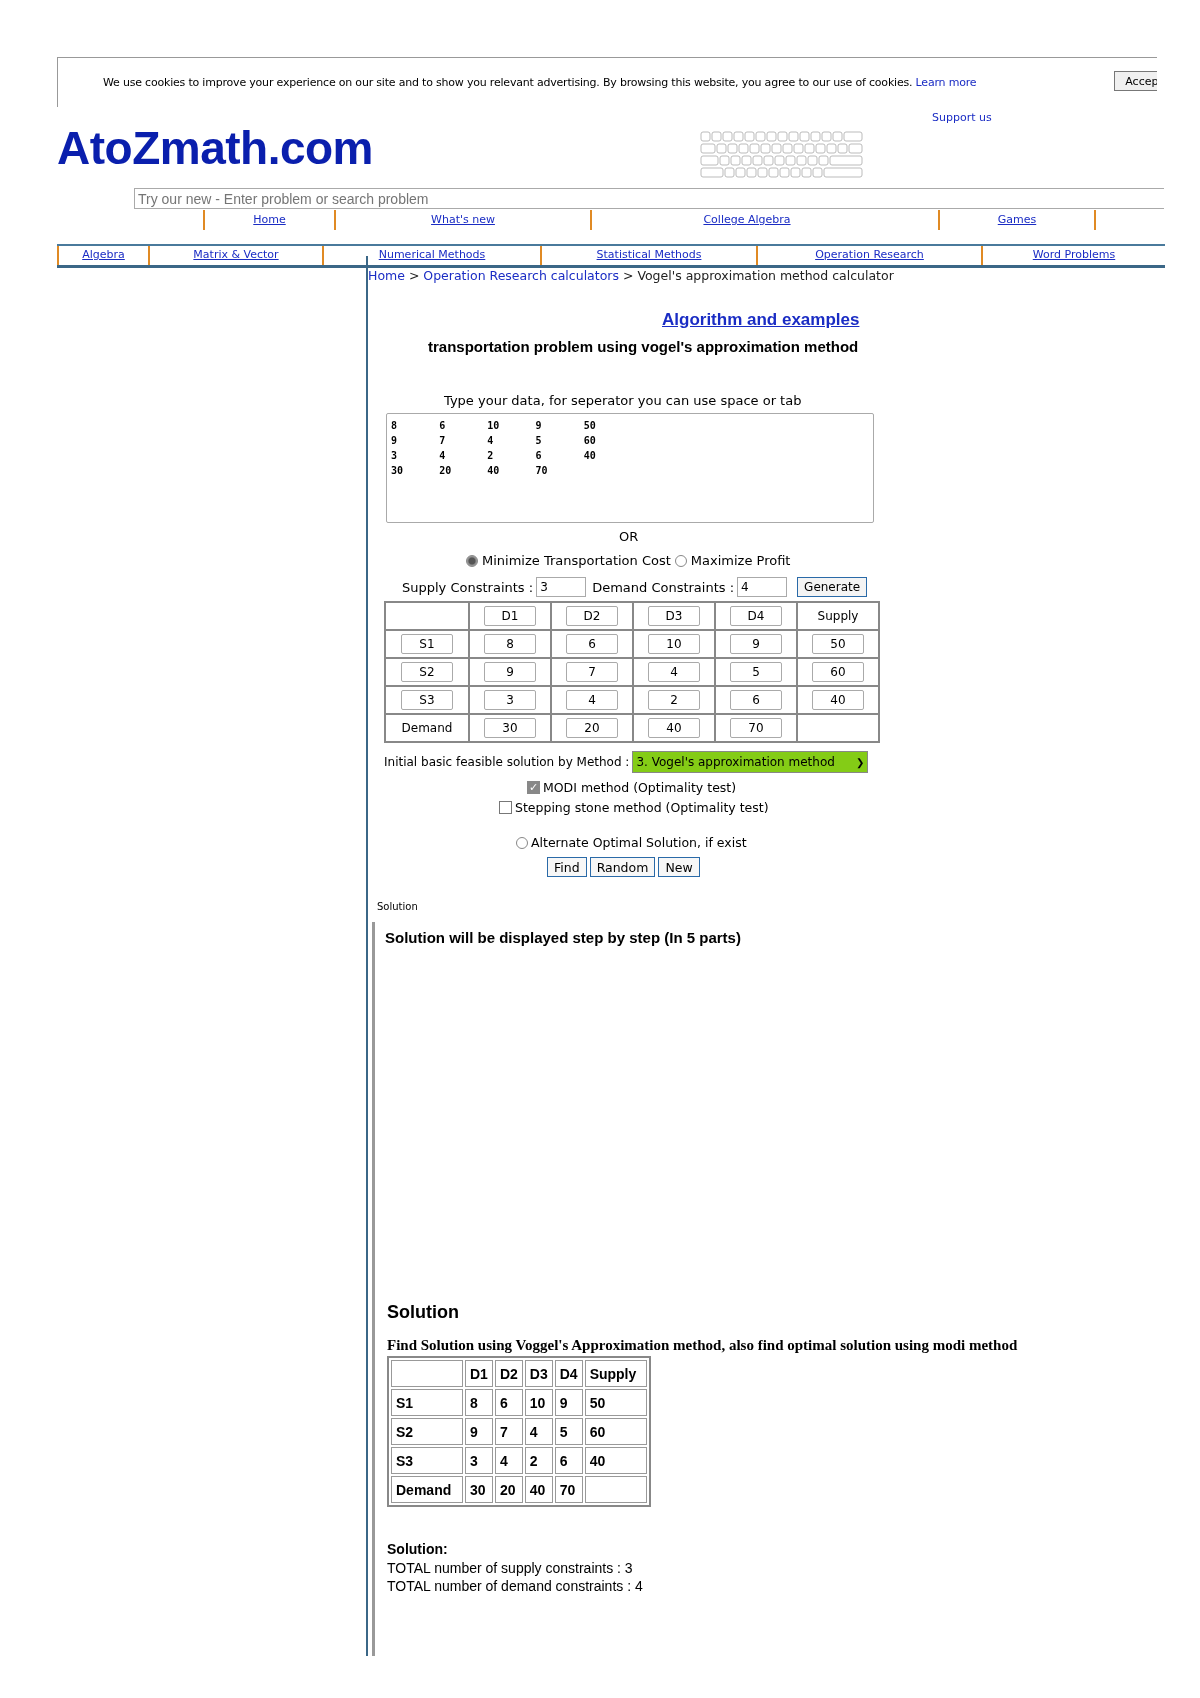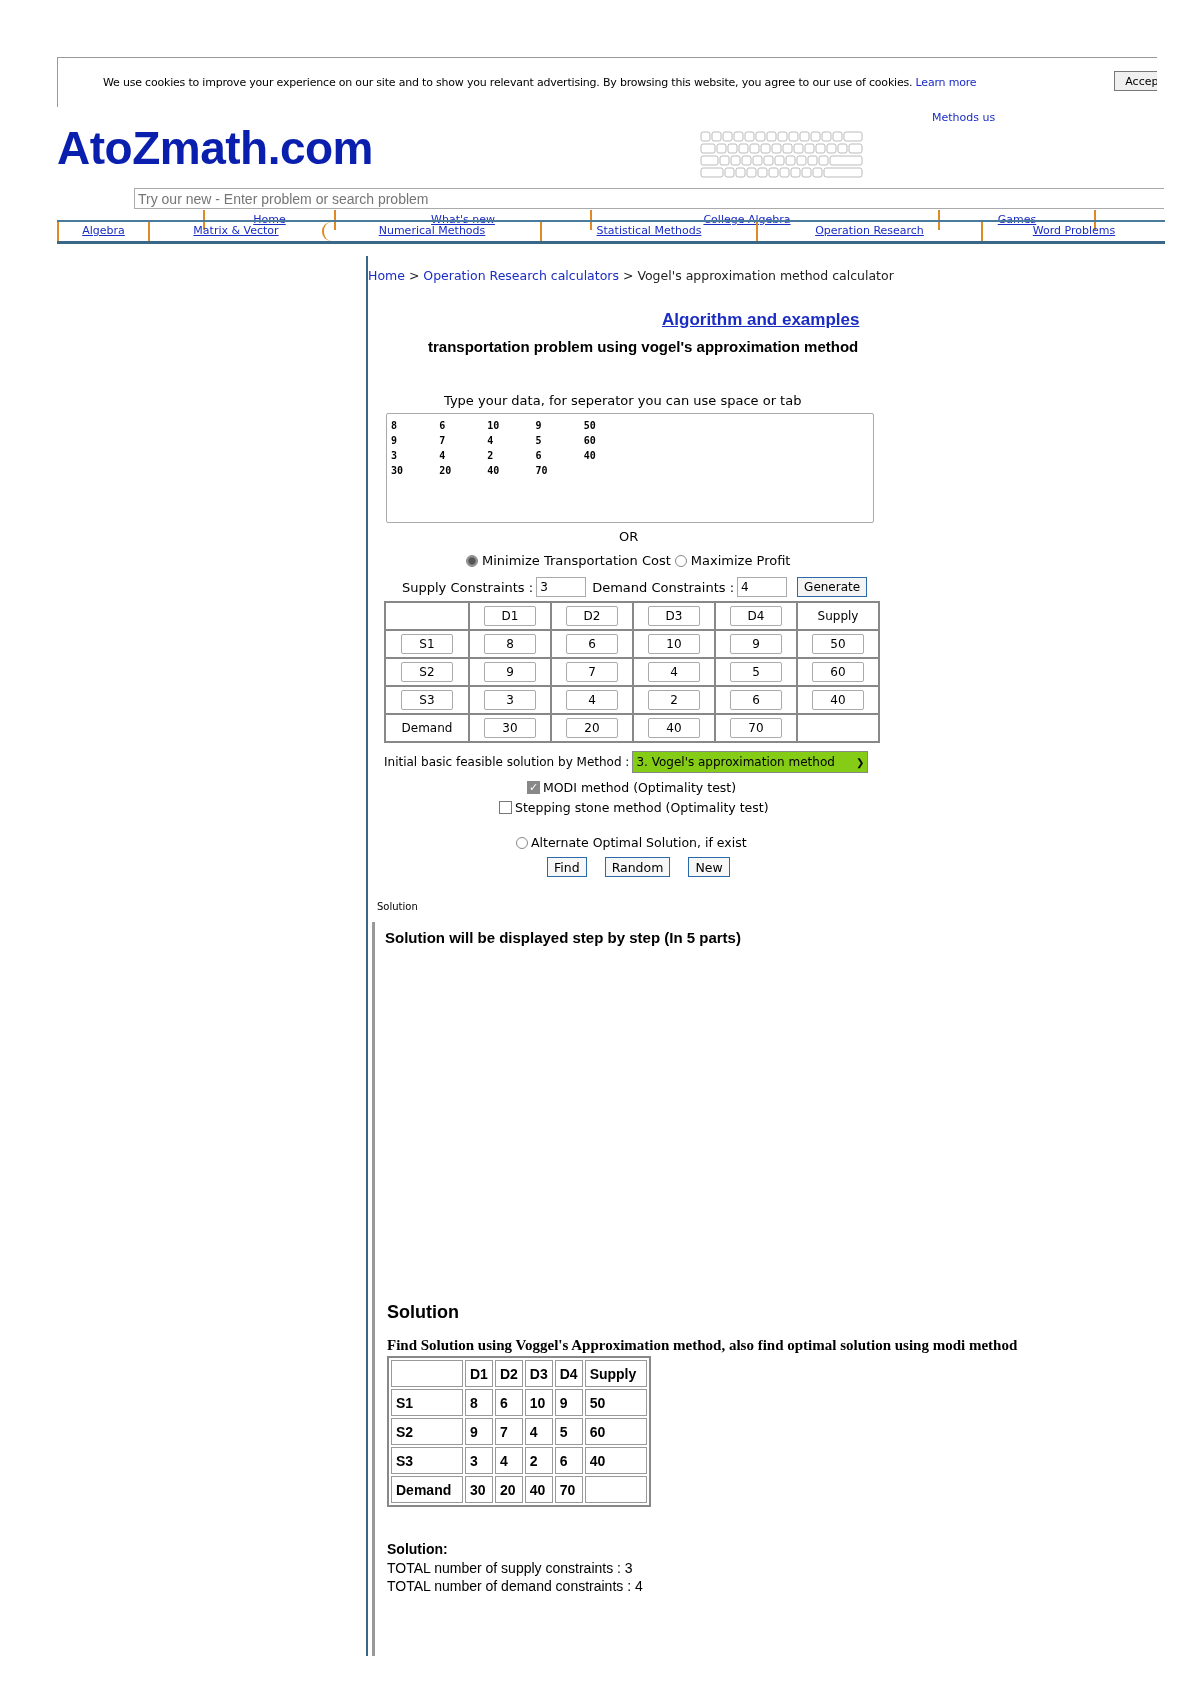--- a/index.html
+++ b/index.html
@@ -42,21 +42,21 @@
     font-family: "Liberation Sans", sans-serif; padding: 1px 3px; color: #222;
   }
 
   
   .nav1 { left: 134px; top: 210px; width: 1030px; height: 20px; font-size: 11px; }
   .nav1 .cell {
     position: absolute; top: 0; height: 20px; text-align: center; line-height: 19px;
     color: #1a2cc4; border-left: 2px solid #e08a24;
   }
   .nav2 {
-    left: 57px; top: 220px; width: 1108px; height: 24px; font-size: 11px;
+    left: 57px; top: 244px; width: 1108px; height: 24px; font-size: 11px;
     border-top: 2px solid #4a7a9c; border-bottom: 3px solid #3b6787;
   }
   .nav2 .cell {
     position: absolute; top: 0; height: 19px; text-align: center; line-height: 18px;
     color: #1a2cc4; border-left: 2px solid #e08a24;
   }
 
   
   .content-border { left: 366px; top: 256px; width: 2px; height: 1400px; background: #3b6787; }
   .content-border2 { left: 372px; top: 922px; width: 3px; height: 734px; background: #999; }
@@ -121,21 +121,21 @@
     display: flex; align-items: center; justify-content: space-between;
   }
 
   .check-row { font-size: 12.5px; white-space: nowrap; display: flex; align-items: center; gap: 3px; }
   .checkbox {
     display: inline-block; width: 13px; height: 13px; border: 1px solid #777; background: #fff;
     font-size: 11px; line-height: 11px; text-align: center; color: #fff;
   }
   .checkbox.checked { background: #888; border-color: #888; }
 
-  .btn-row { left: 547px; top: 857px; display: flex; gap: 18px; }
+  .btn-row { left: 547px; top: 857px; display: flex; gap: 3px; }
   .btn {
     height: 20px; border: 1px solid #2a6aa8; background: #f7f7f7; font-size: 12.5px;
     padding: 0 6px; font-family: "DejaVu Sans", sans-serif;
   }
 
   .solution-small { left: 377px; top: 901px; font-size: 10px; }
   .steps-text {
     left: 385px; top: 929px; font-family: "Liberation Sans", sans-serif;
     font-weight: bold; font-size: 15px;
   }
@@ -166,21 +166,21 @@
 <body>
 
 <div class="abs cookie-bar">
   <span class="txt">
     <span>We use cookies to improve your experience on our site and to show you relevant advertising. By browsing this website, you agree to our use of cookies.</span>
     <a href="#">Learn more</a>
   </span>
   <button class="accept-btn">Accept</button>
 </div>
 
-<a href="#" class="abs support-link" style="text-decoration:none;">Methods us</a>
+<a href="#" class="abs support-link" style="text-decoration:none;">Support us</a>
 
 <div class="abs logo">AtoZmath.com</div>
 
 <div class="abs keyboard">
   <svg width="172" height="50" viewBox="0 0 172 50">
     <g fill="#fff" stroke="#bbb" stroke-width="1">
       <rect x="1" y="1" width="9" height="9" rx="2"></rect>
         <rect x="12" y="1" width="9" height="9" rx="2"></rect>
         <rect x="23" y="1" width="9" height="9" rx="2"></rect>
         <rect x="34" y="1" width="9" height="9" rx="2"></rect>
@@ -241,21 +241,21 @@
   <a class="cell" style="left:69px;width:131px;" href="#">Home</a>
   <a class="cell" style="left:200px;width:256px;" href="#">What's new</a>
   <a class="cell" style="left:456px;width:312px;" href="#">College Algebra</a>
   <a class="cell" style="left:804px;width:156px;" href="#">Games</a>
   <div class="cell" style="left:960px;width:70px;"></div>
 </div>
 
 <div class="abs nav2">
   <a class="cell" style="left:0;width:91px;" href="#">Algebra</a>
   <a class="cell" style="left:91px;width:174px;" href="#">Matrix &amp; Vector</a>
-  <a class="cell" style="left:265px;width:218px;border-radius:9px;" href="#">Numerical Methods</a>
+  <a class="cell" style="left:265px;width:218px;" href="#">Numerical Methods</a>
   <a class="cell" style="left:483px;width:216px;" href="#">Statistical Methods</a>
   <a class="cell" style="left:699px;width:225px;" href="#">Operation Research</a>
   <a class="cell" style="left:924px;width:184px;" href="#">Word Problems</a>
 </div>
 
 <div class="abs content-border"></div>
 <div class="abs content-border2"></div>
 
 <div class="abs breadcrumb">
   <a href="#">Home</a><span> &gt; </span><a href="#">Operation Research calculators</a><span> &gt; </span><span>Vogel's approximation method calculator</span>

